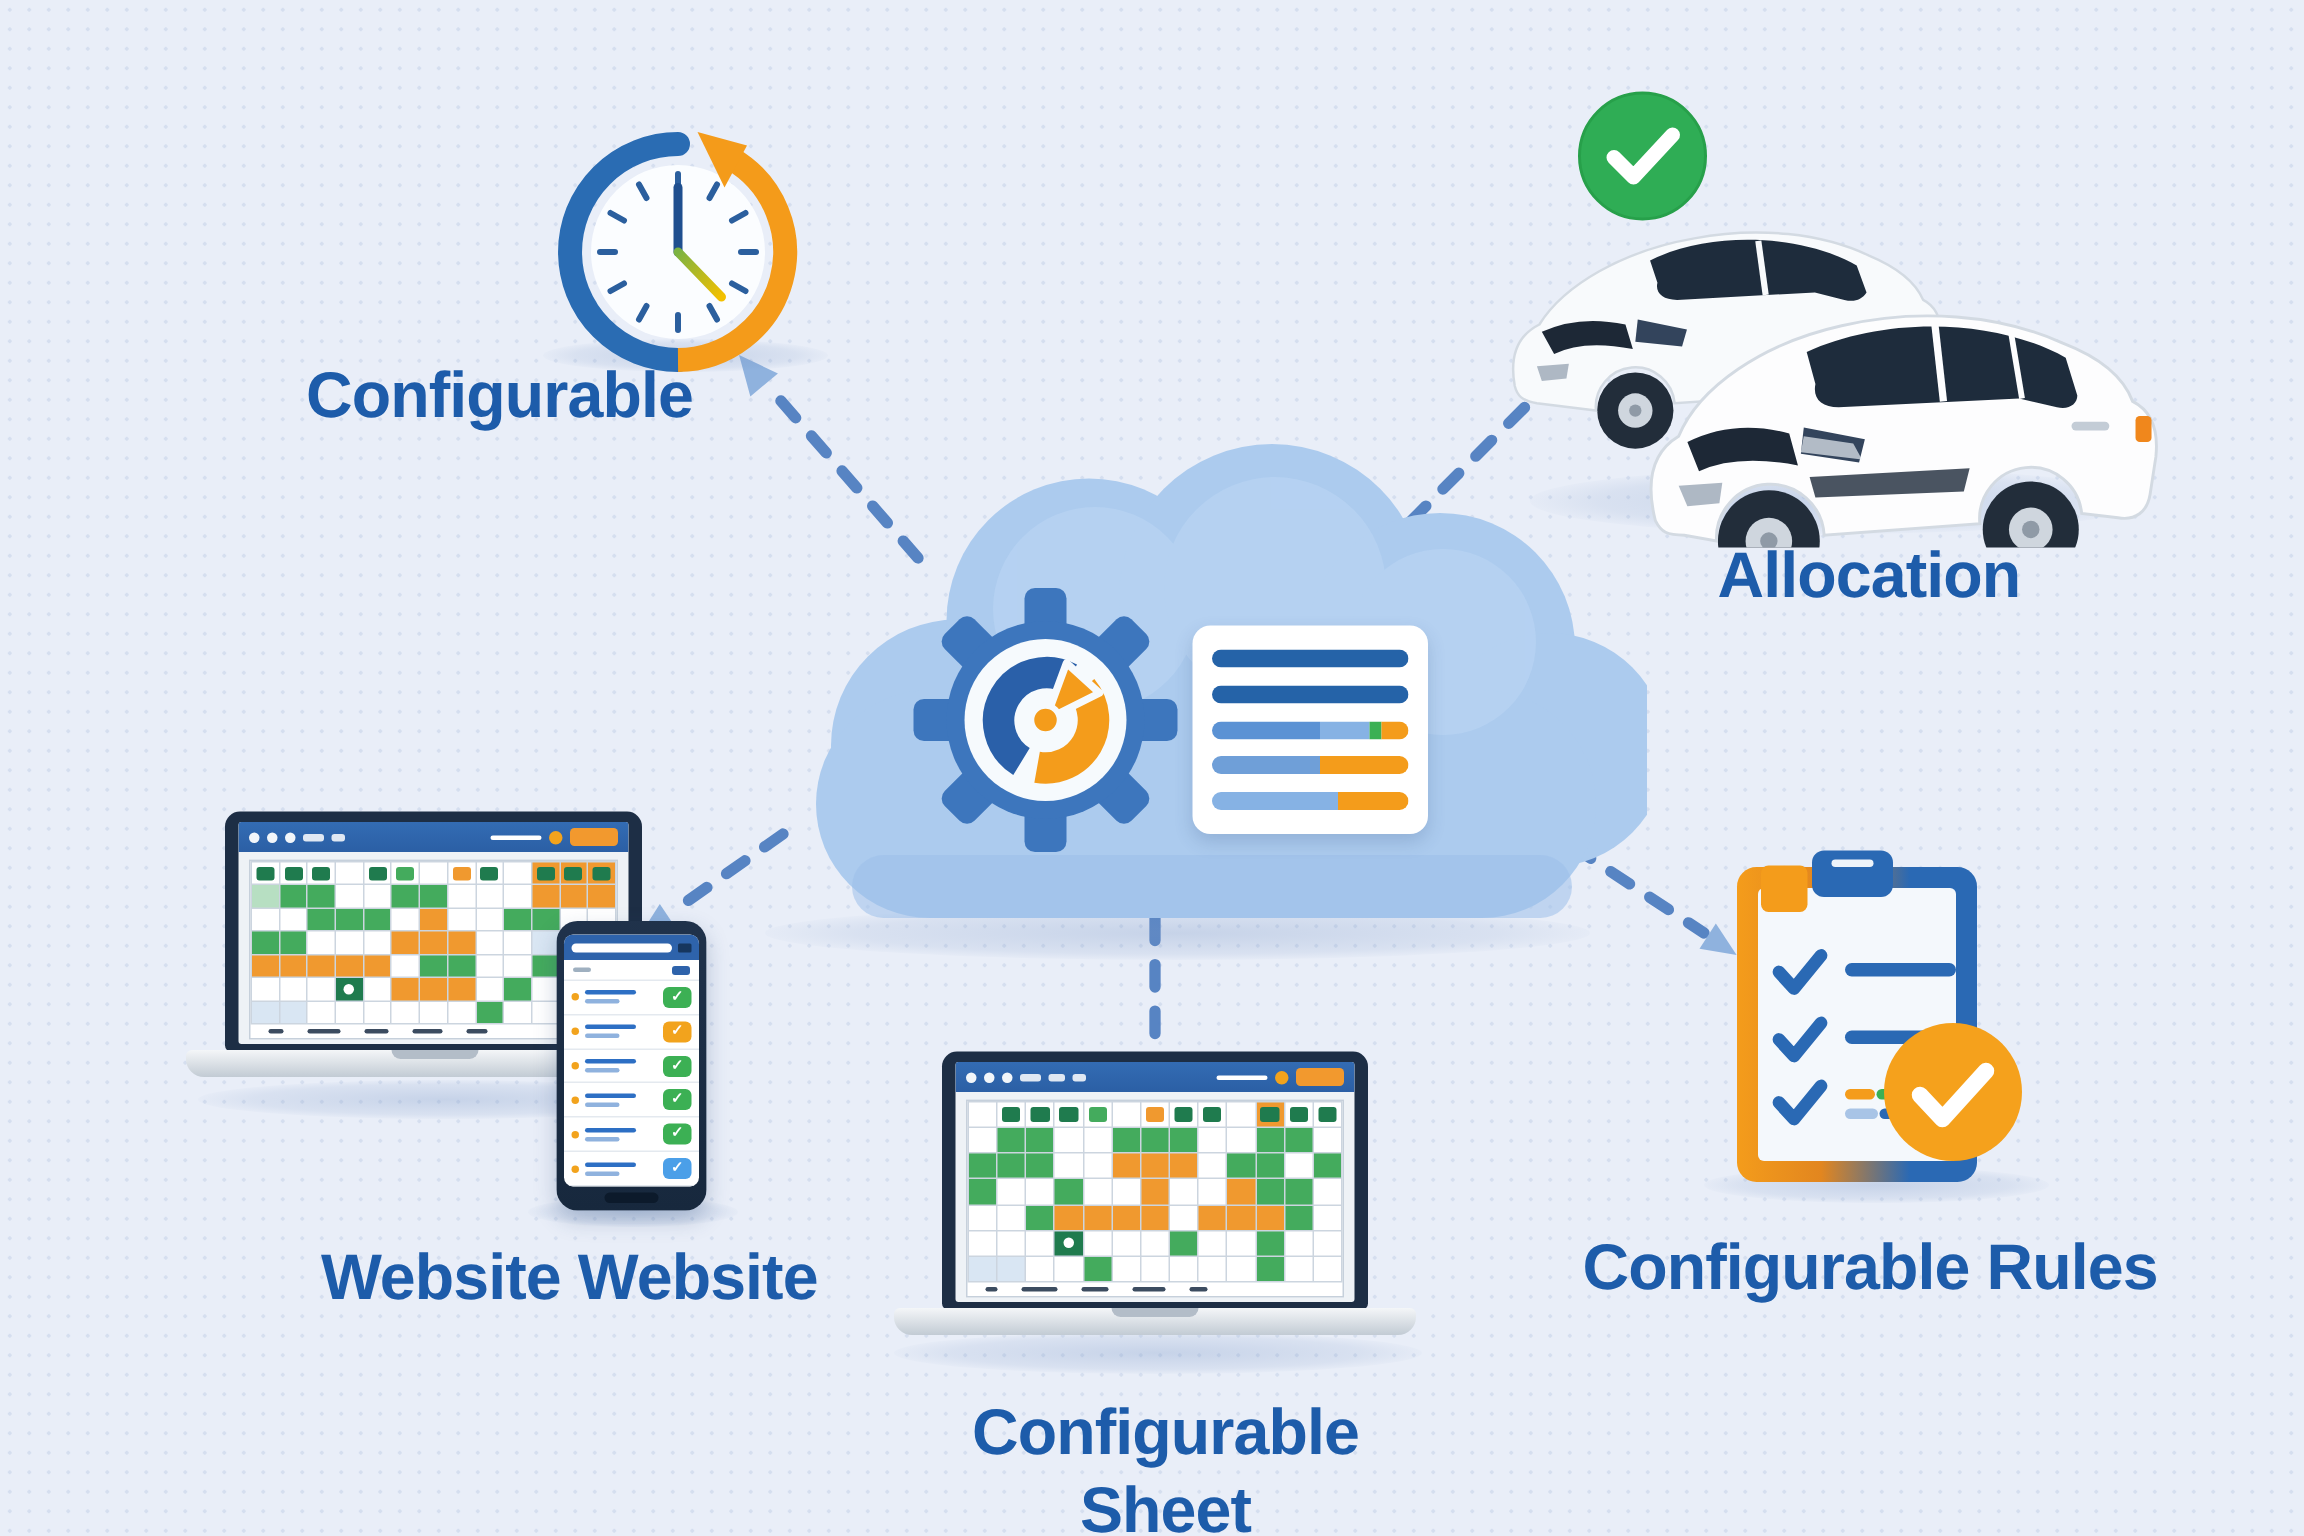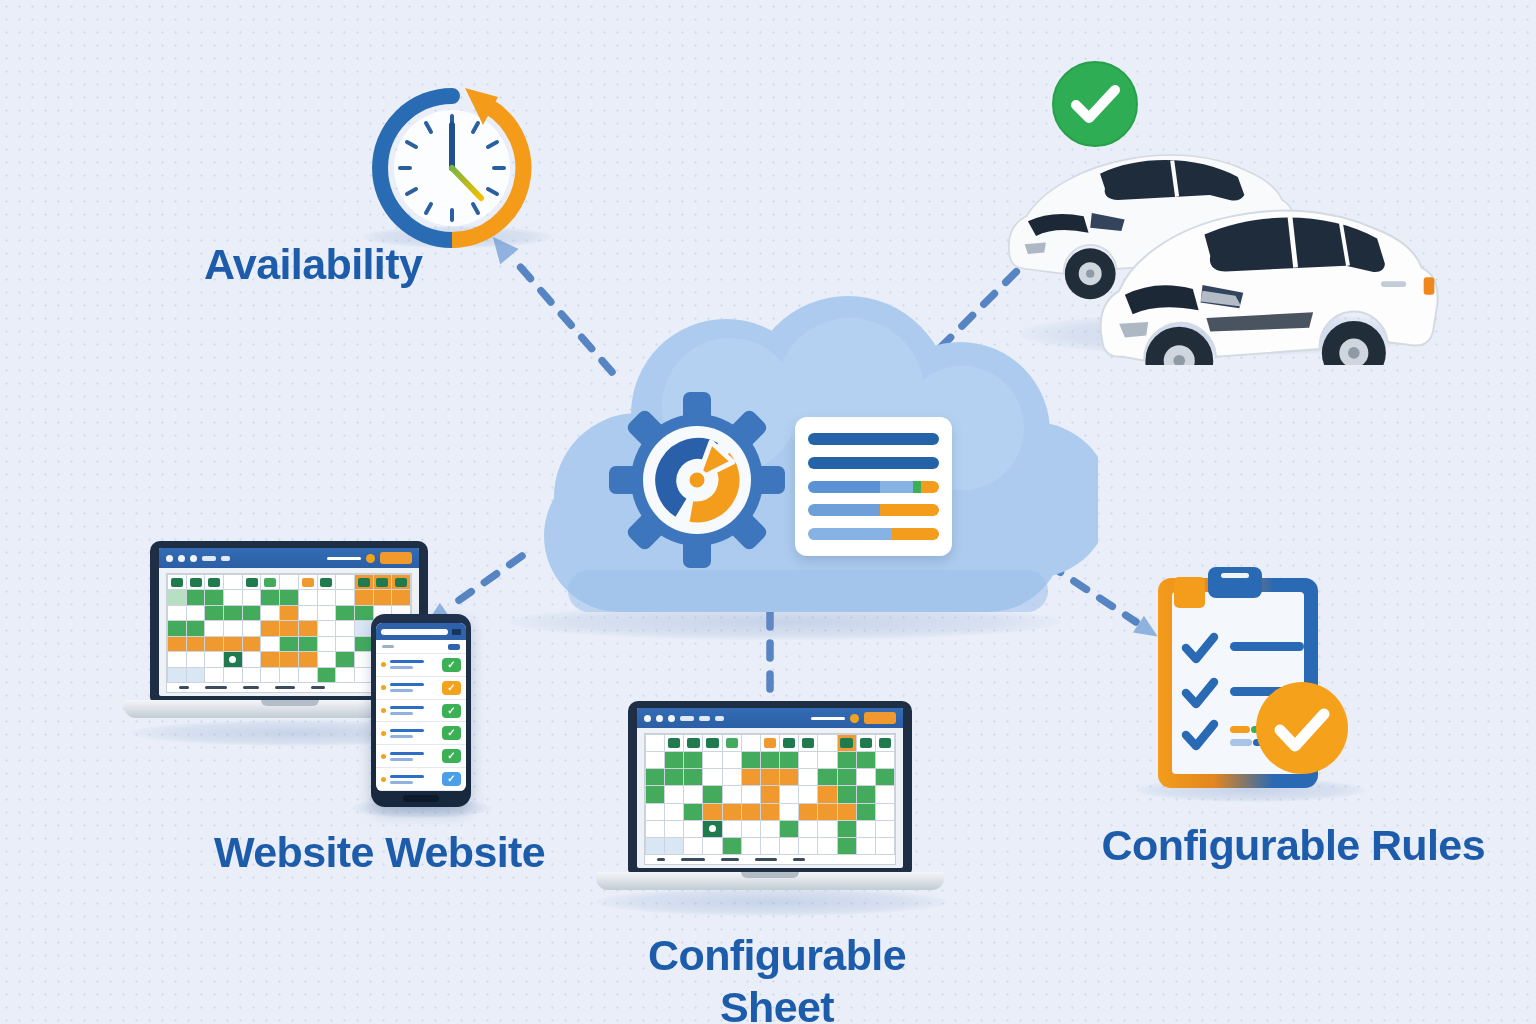--- a/index.html
+++ b/index.html
@@ -16,21 +16,21 @@
   .abs{position:absolute;}
   
   .label{
     position:absolute;font-weight:700;font-size:43px;line-height:1.2;
     color:#1d5caa;letter-spacing:-0.6px;z-index:7;
   }
   #label-realtime{left:204px;top:239px;}
   #label-automated{left:1145px;top:359px;}
   #label-website{left:214px;top:827px;}
   #label-sheet{left:592px;top:930px;width:370px;text-align:center;}
-  #label-rules{left:1055px;top:820px;width:430px;text-align:right;}
+  #label-rules{left:1055px;top:820px;width:430px;text-align:left;}
   
   .shadow{
     position:absolute;z-index:1;border-radius:50%;
     background:radial-gradient(ellipse at center, rgba(118,148,196,.30) 0%, rgba(118,148,196,.14) 55%, rgba(118,148,196,0) 75%);
   }
   
   #connectors{position:absolute;left:0;top:0;z-index:1;pointer-events:none;}
   
   #cloud-card{
     position:absolute;left:795px;top:417px;width:157px;height:139px;z-index:4;
@@ -146,21 +146,21 @@
     <linearGradient id="minuteGrad" x1="0" y1="0" x2="1" y2="1">
       <stop offset="0" stop-color="#7cb342"></stop>
         <stop offset="1" stop-color="#f3c000"></stop>
     </linearGradient>
   </defs>
   <line x1="100" y1="105" x2="100" y2="62" stroke="#1f4f8f" stroke-width="6" stroke-linecap="round"></line>
   <line x1="100" y1="105" x2="129" y2="135" stroke="url(#minuteGrad)" stroke-width="6" stroke-linecap="round"></line>
 </svg>
 
 <div class="label" id="label-realtime">
-  <span style="display:block">Availability</span>
+  <span style="display:block">Configurable</span>
 </div>
 
 <svg class="abs zi3" style="left:1049px;top:58px;" width="92" height="92" viewBox="0 0 92 92">
   <circle cx="46" cy="46" r="42" fill="#2fad55"></circle>
   <circle cx="46" cy="46" r="42" fill="none" stroke="#27a04a" stroke-width="2"></circle>
   <path d="M27,47 L40,60 L66,32" stroke="#ffffff" stroke-width="10" fill="none" stroke-linecap="round" stroke-linejoin="round"></path>
 </svg>
 
 <svg class="abs zi2" style="left:990px;top:95px;" width="470" height="270" viewBox="0 0 470 270">
 
@@ -194,20 +194,21 @@
     <path d="M116,132 L158,140 L154,156 L114,150 Z" fill="#33445c"></path>
     <path d="M150,143 L156,154 L114,149 L116,138 Z" fill="#e8eef4" opacity=".7"></path>
     <path d="M30,172 L60,170 L58,184 L36,186 Z" fill="#aeb8c4"></path>
     <path d="M120,166 L230,160 L226,176 L124,180 Z" fill="#2a3645" opacity=".85"></path>
     <rect x="344" y="124" width="11" height="18" rx="3" fill="#f0871c"></rect>
     <rect x="300" y="128" width="26" height="6" rx="3" fill="#c3ccd6"></rect>
   </g>
 </svg>
 
 <div class="label" id="label-automated">
+  <span style="display:block">Allocation</span>
 </div>
 
 <svg class="abs zi2" style="left:498px;top:292px;" width="600" height="340" viewBox="0 0 600 340">
   <g fill="#accbee">
     <circle cx="140" cy="205" r="84"></circle>
     <circle cx="228" cy="122" r="95"></circle>
     <circle cx="350" cy="106" r="102"></circle>
     <circle cx="462" cy="140" r="90"></circle>
     <circle cx="535" cy="208" r="78"></circle>
     <rect x="46" y="168" width="520" height="152" rx="76"></rect>

